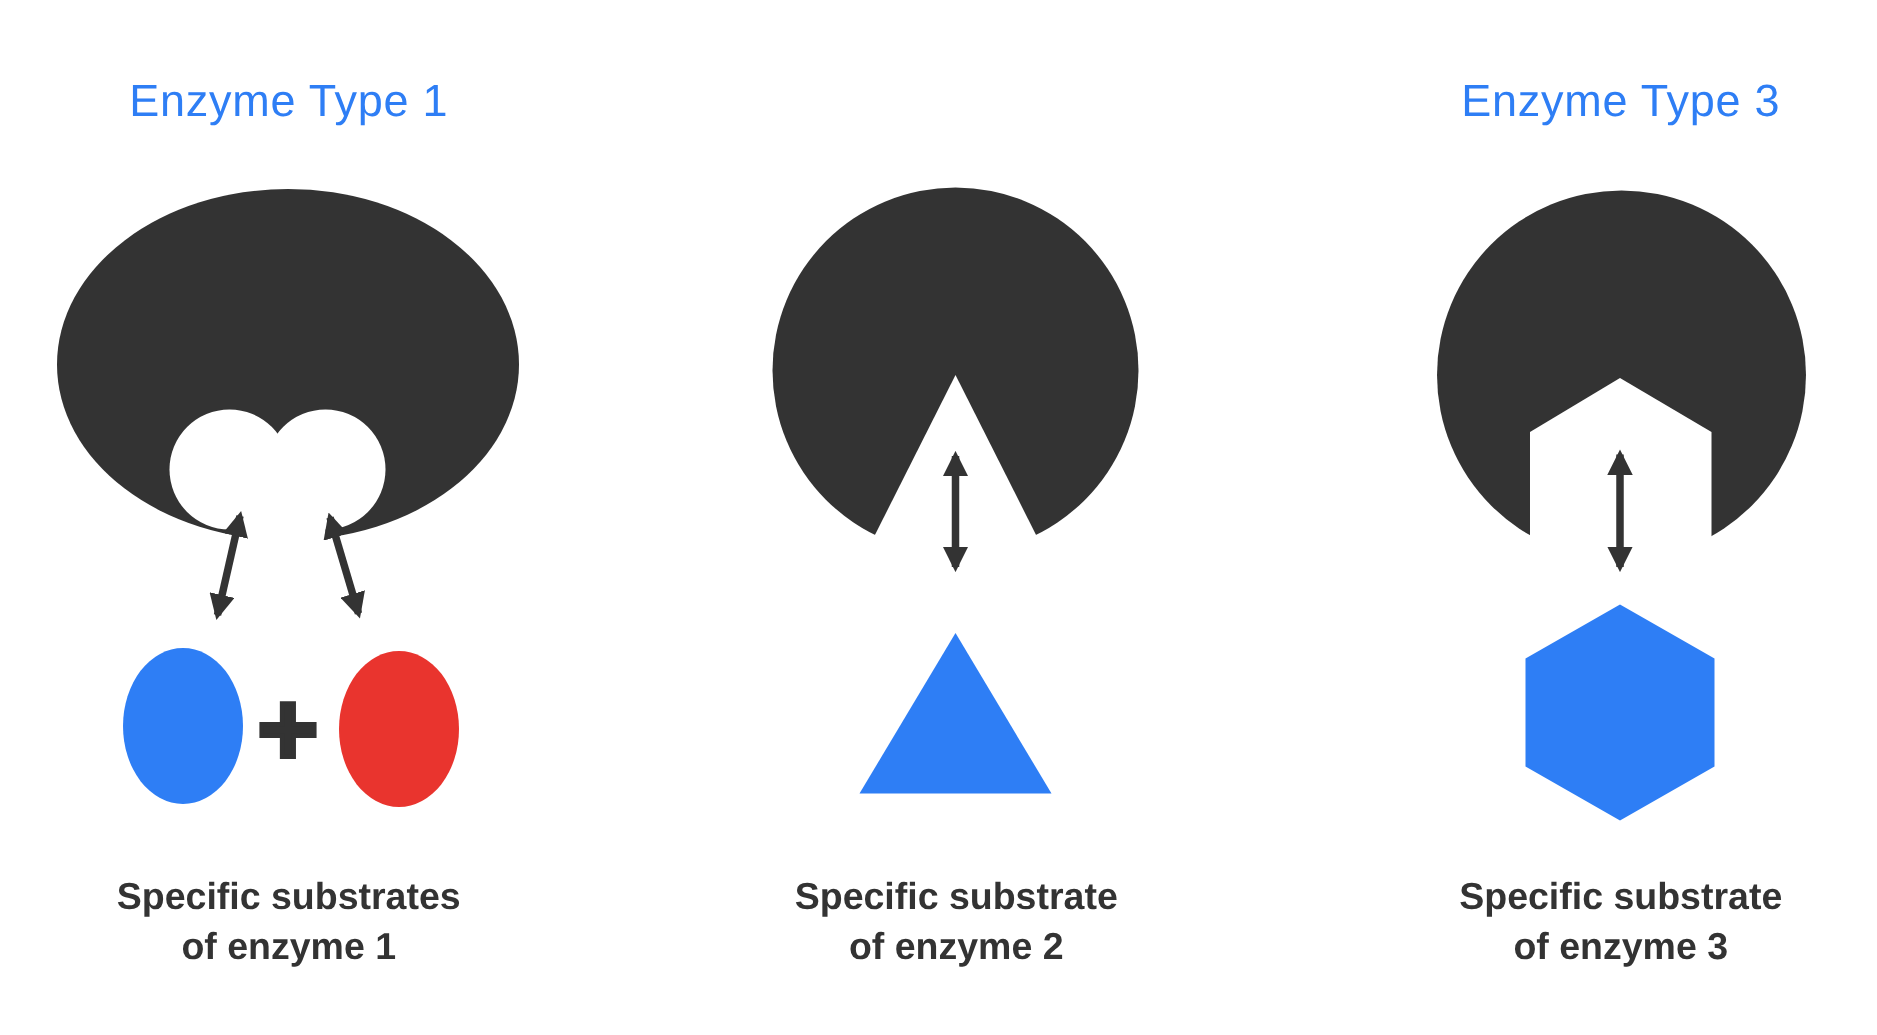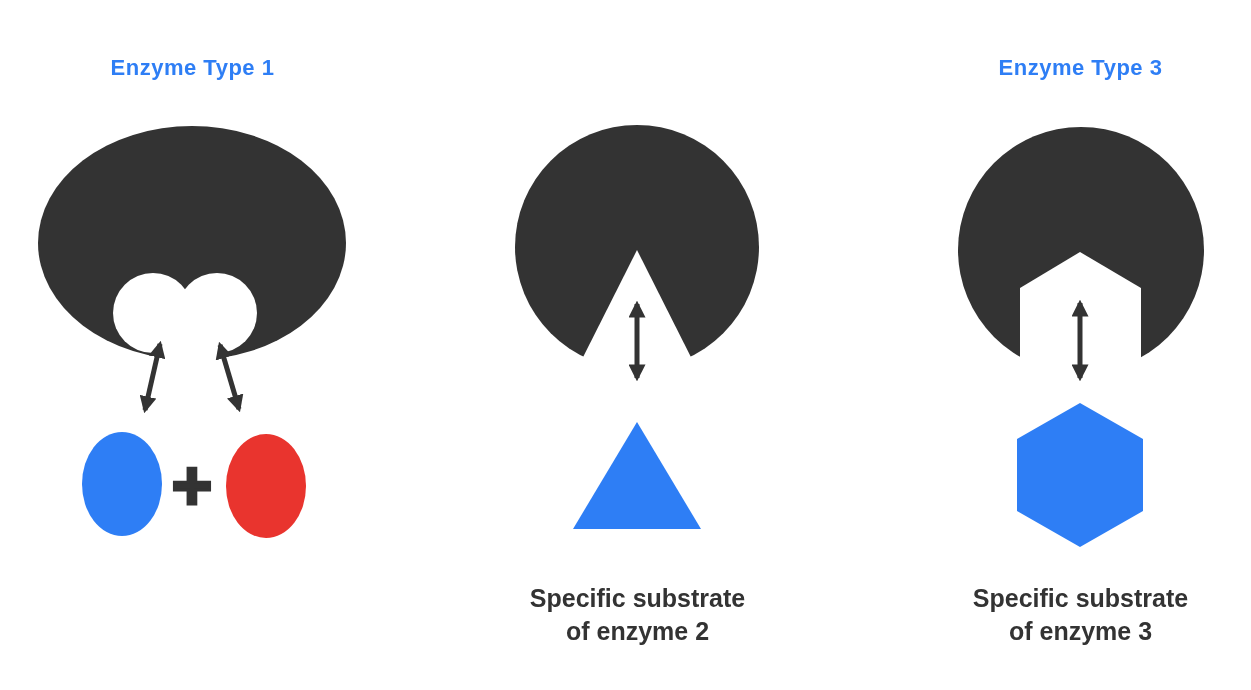--- a/index.html
+++ b/index.html
@@ -23,23 +23,23 @@
   }
   .col-1 { left: 20px; }
   .col-2 { left: 465px; }
   .col-3 { left: 908px; }
   .col-title {
     position: absolute;
     top: 50px;
     left: 0;
     width: 100%;
     text-align: center;
-    font-size: 22px;
+    font-size: 30px;
     line-height: 36px;
-    font-weight: bold;
+    font-weight: normal;
     color: var(--accent-blue, #2e7ef5);
     letter-spacing: 0.5px;
   }
   .diagram-svg {
     position: absolute;
     top: 110px;
     left: 0;
     width: 345px;
     height: 460px;
     display: block;
@@ -95,20 +95,24 @@
       <rect class="notch" x="133" y="200" width="64" height="72"></rect>
 
       <line class="arrow-line" x1="140" y1="234" x2="125" y2="300" marker-start="url(#ah1)" marker-end="url(#ah1)"></line>
       <line class="arrow-line" x1="200" y1="235" x2="219" y2="299" marker-start="url(#ah1)" marker-end="url(#ah1)"></line>
 
       <ellipse class="substrate-blue" cx="102" cy="374" rx="40" ry="52"></ellipse>
       <ellipse class="substrate-red" cx="246" cy="376" rx="40" ry="52"></ellipse>
       <text class="plus-text" x="172" y="400">+</text>
     </svg>
 
+    <div class="caption">
+      <div>Specific substrates</div>
+      <div>of enzyme 1</div>
+    </div>
   </section>
 
   <section class="column col-2">
 
     <svg class="diagram-svg" viewBox="0 0 345 460">
       <defs>
         <marker id="ah2" viewBox="0 0 10 10" refX="8" refY="5" markerWidth="3.4" markerHeight="3.4" orient="auto-start-reverse">
           <path d="M0,0 L10,5 L0,10 z" style="fill:var(--dark-shape,#333333)"></path>
         </marker>
       </defs>

